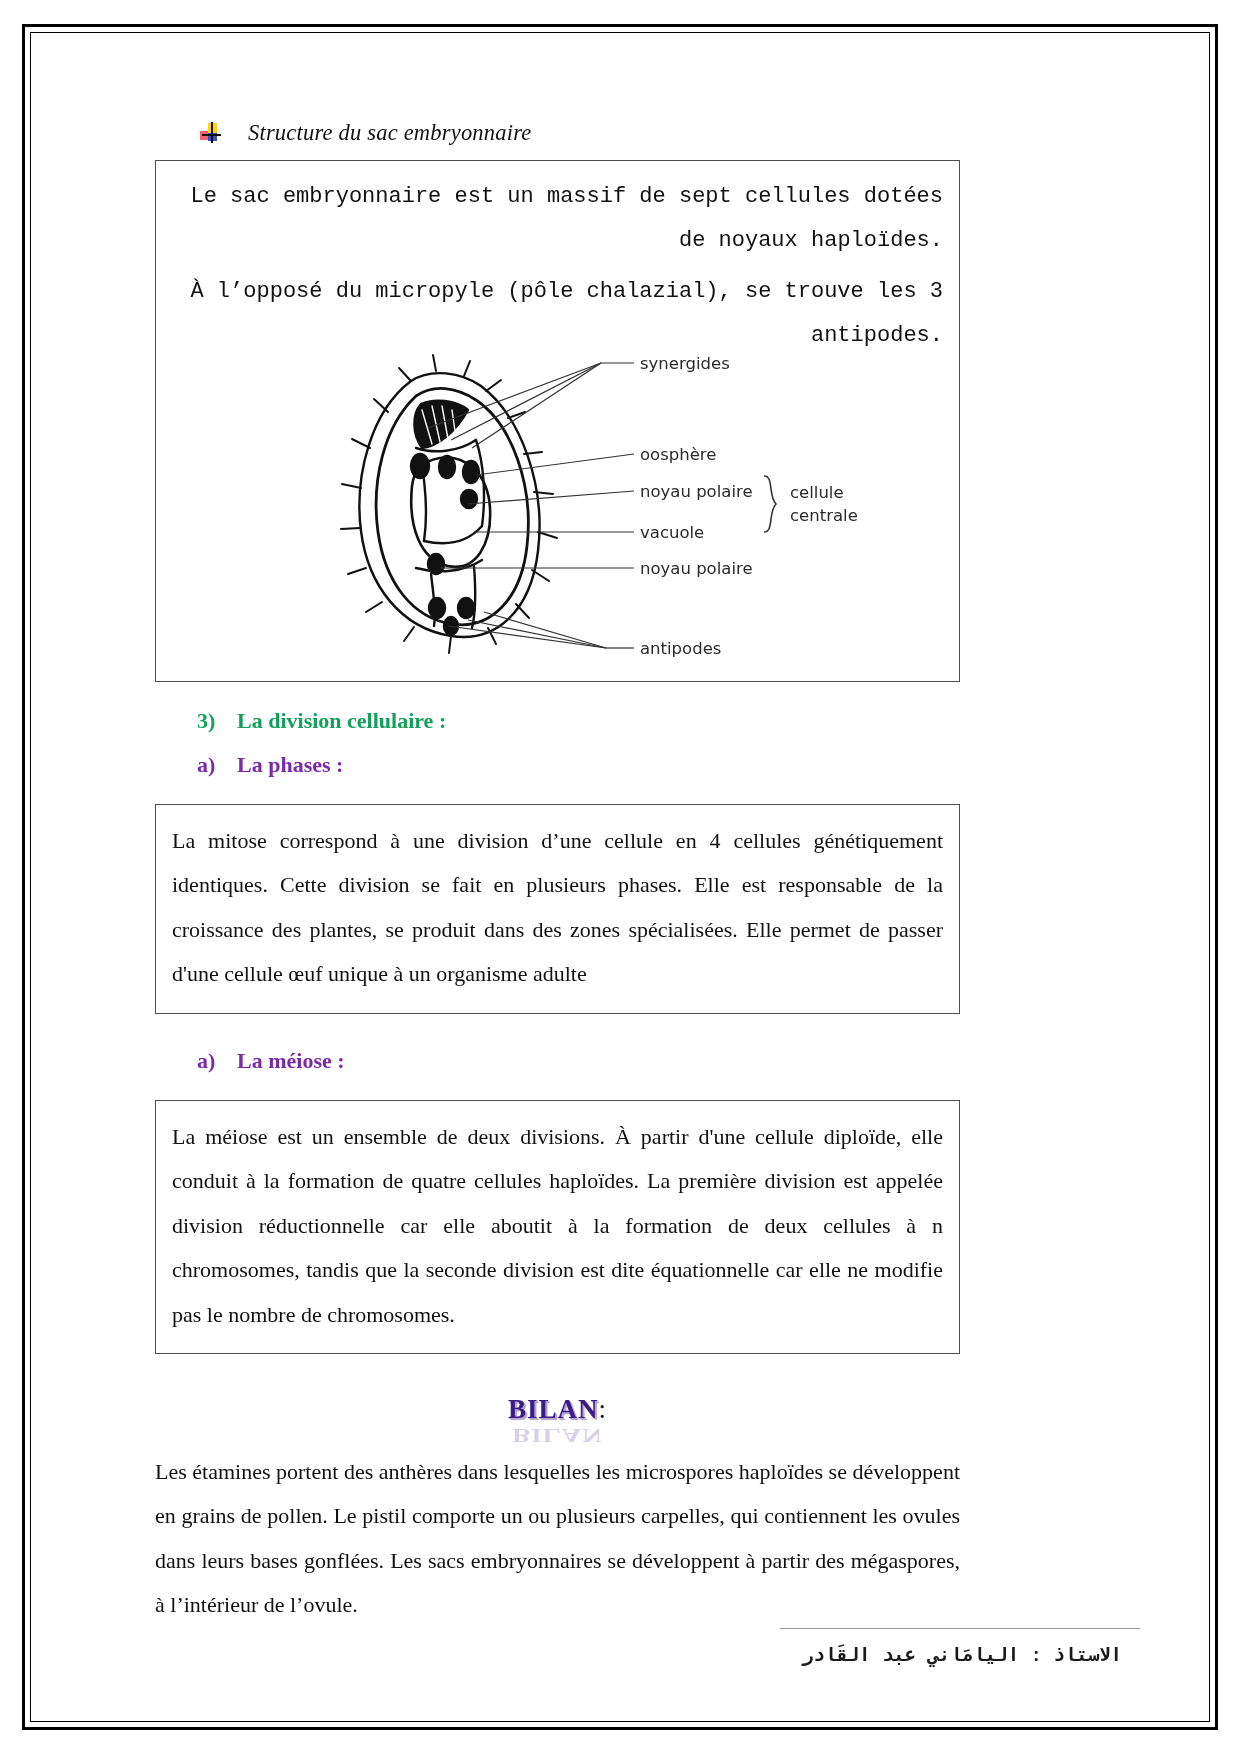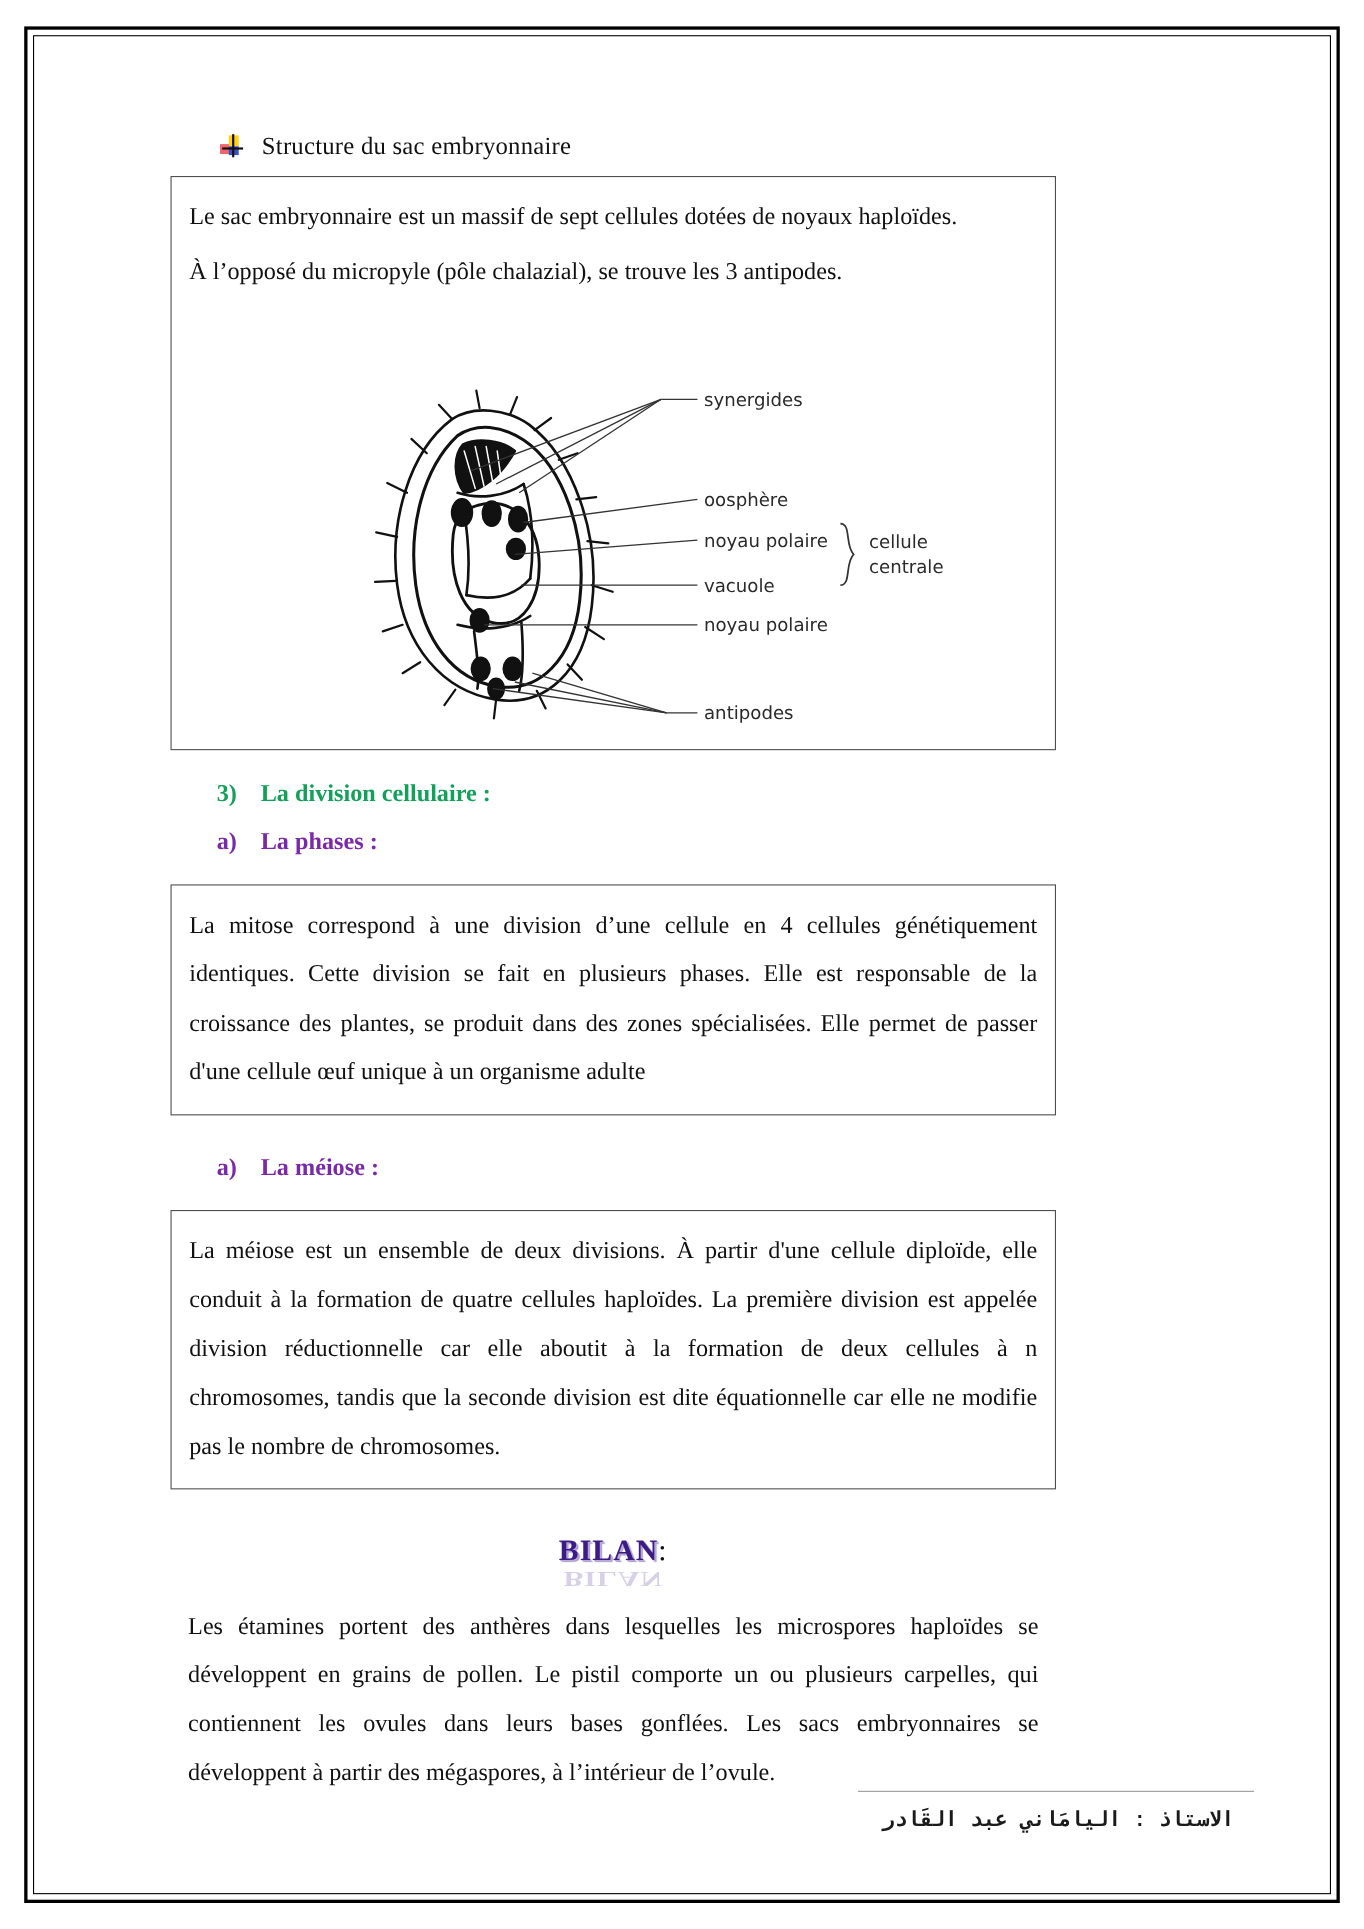--- a/index.html
+++ b/index.html
@@ -40,23 +40,24 @@
     position: absolute;
     left: 155px;
     top: 120px;
     width: 805px;
   }
 
   
   .bullet-heading {
     display: flex;
     align-items: center;
-    gap: 18px;
+    gap: 28px;
     margin-left: 45px;
     margin-bottom: 14px;
+    font-style: italic;
   }
   .cross-icon {
     position: relative;
     width: 20px;
     height: 20px;
     flex: none;
   }
   .cross-icon i {
     position: absolute;
     display: block;
@@ -81,21 +82,21 @@
   }
   .framed p {
     margin: 0 0 6px 0;
     font-size: 22px;
     line-height: 2.02;
     text-align: justify;
     color: #111;
     text-justify: inter-word;
   }
   .framed p:last-child { margin-bottom: 0; }
-  .framed p.nojust { text-align: left; }
+  .framed p.nojust { text-align: right; font-family: Liberation Mono, monospace; }
   .framed b { font-weight: normal; }
 
   .box1 { height: 522px; position: relative; padding-bottom: 0; }
 
   
   .figure-wrap {
     position: absolute;
     left: 160px;
     top: 175px;
     width: 620px;
@@ -150,21 +151,21 @@
     color: #3b1b86;
     transform: scaleY(-0.72);
     opacity: 0.20;
     filter: blur(0.6px);
     z-index: 1;
     pointer-events: none;
   }
 
   
   .closing p {
-    margin: 16px;
+    margin: 0;
     font-size: 22px;
     line-height: 2.02;
     text-align: justify;
     color: #111;
   }
 
   
   .footer {
     position: absolute;
     left: 740px;

